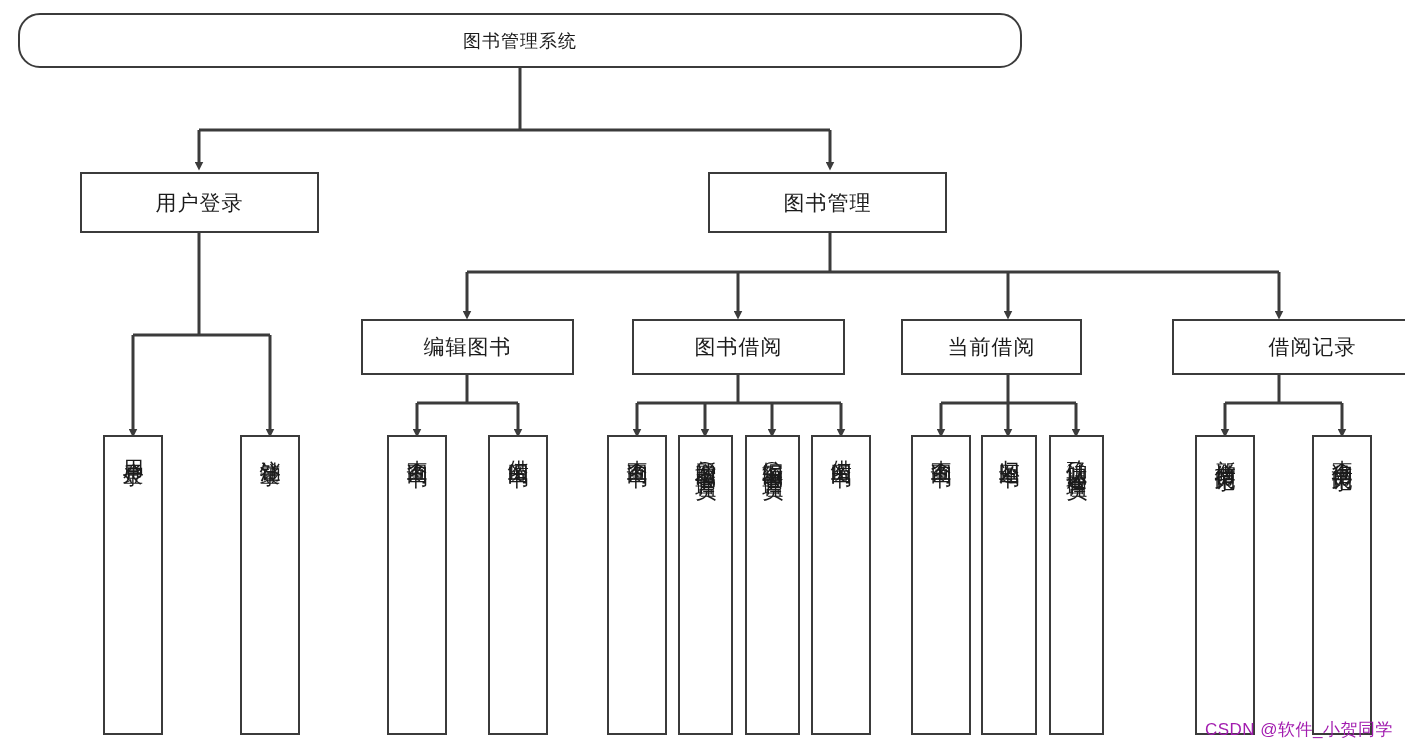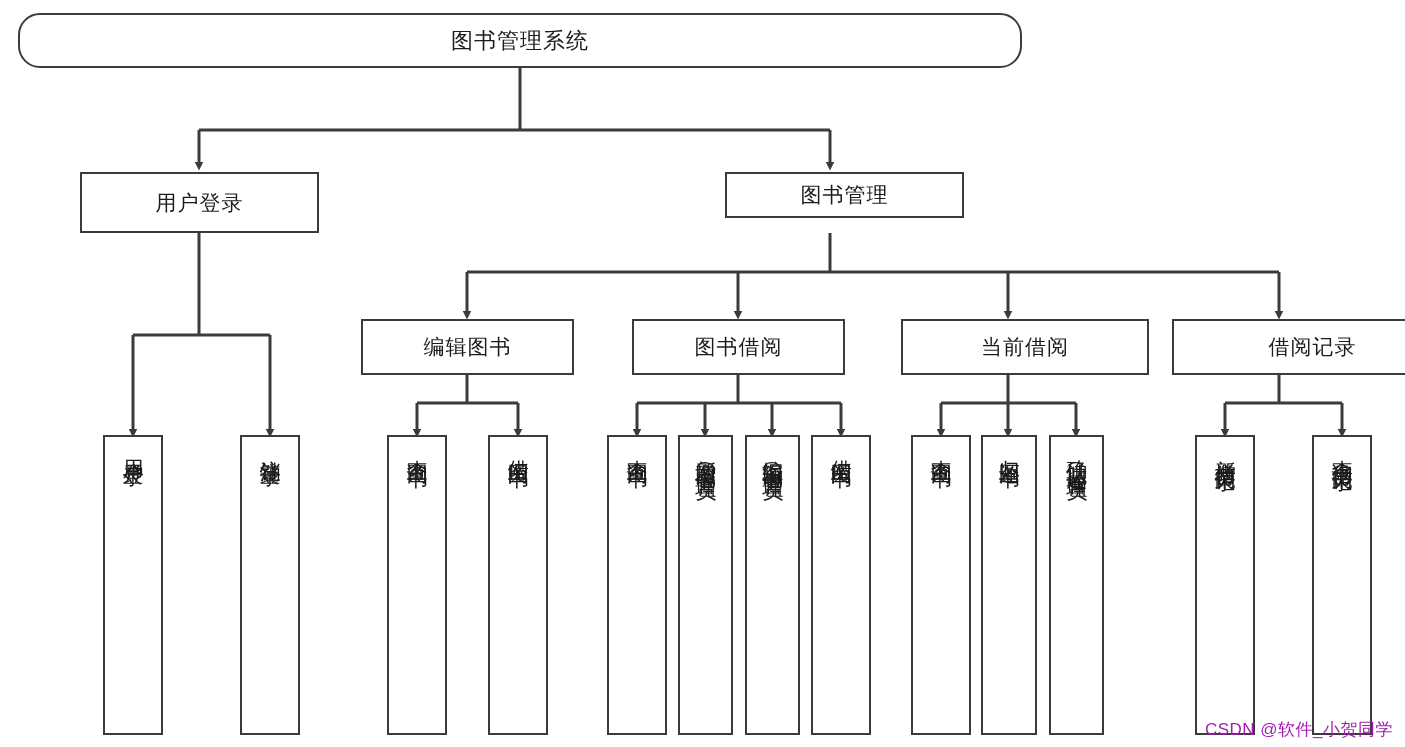--- a/index.html
+++ b/index.html
@@ -49,21 +49,21 @@
     text-orientation: upright;
     font-size: 21px;
     line-height: 1.08;
     letter-spacing: 2.5px;
     white-space: nowrap;
   }
   .node.v.mid .vtext {
     letter-spacing: 3px;
   }
   #title-node {
-    font-size: 22px;
+    font-size: 18px;
     border-radius: 22px;
   }
   .watermark {
     position: absolute;
     right: 12px;
     bottom: 6px;
     font-size: 17px;
     color: #a21caf;
     letter-spacing: 0.5px;
     white-space: nowrap;
@@ -124,31 +124,31 @@
     </g>
   </svg>
 
   <div class="node h" id="title-node" style="left:18px; top:13px; width:1004px; height:55px;">
     <span>图书管理系统</span>
   </div>
 
   <div class="node h" style="left:80px; top:172px; width:239px; height:61px;">
     <span>用户登录</span>
   </div>
-  <div class="node h" style="left:725px; top:172px; width:239px; height:46px;">
+  <div class="node h" style="left:708px; top:172px; width:239px; height:61px;">
     <span>图书管理</span>
   </div>
 
   <div class="node h" style="left:361px; top:319px; width:213px; height:56px;">
     <span>编辑图书</span>
   </div>
   <div class="node h" style="left:632px; top:319px; width:213px; height:56px;align-items:center;">
     <span>图书借阅</span>
   </div>
-  <div class="node h" style="left:901px; top:319px; width:248px; height:56px;">
+  <div class="node h" style="left:901px; top:319px; width:181px; height:56px;">
     <span>当前借阅</span>
   </div>
   <div class="node h" style="left:1172px; top:319px; width:245px; height:56px;padding-left:36px;">
     <span>借阅记录</span>
   </div>
 
   <div class="node v" style="left:103px; top:435px; width:60px; height:300px;">
     <span class="vtext">用户登录</span>
   </div>
   <div class="node v" style="left:240px; top:435px; width:60px; height:300px;">

